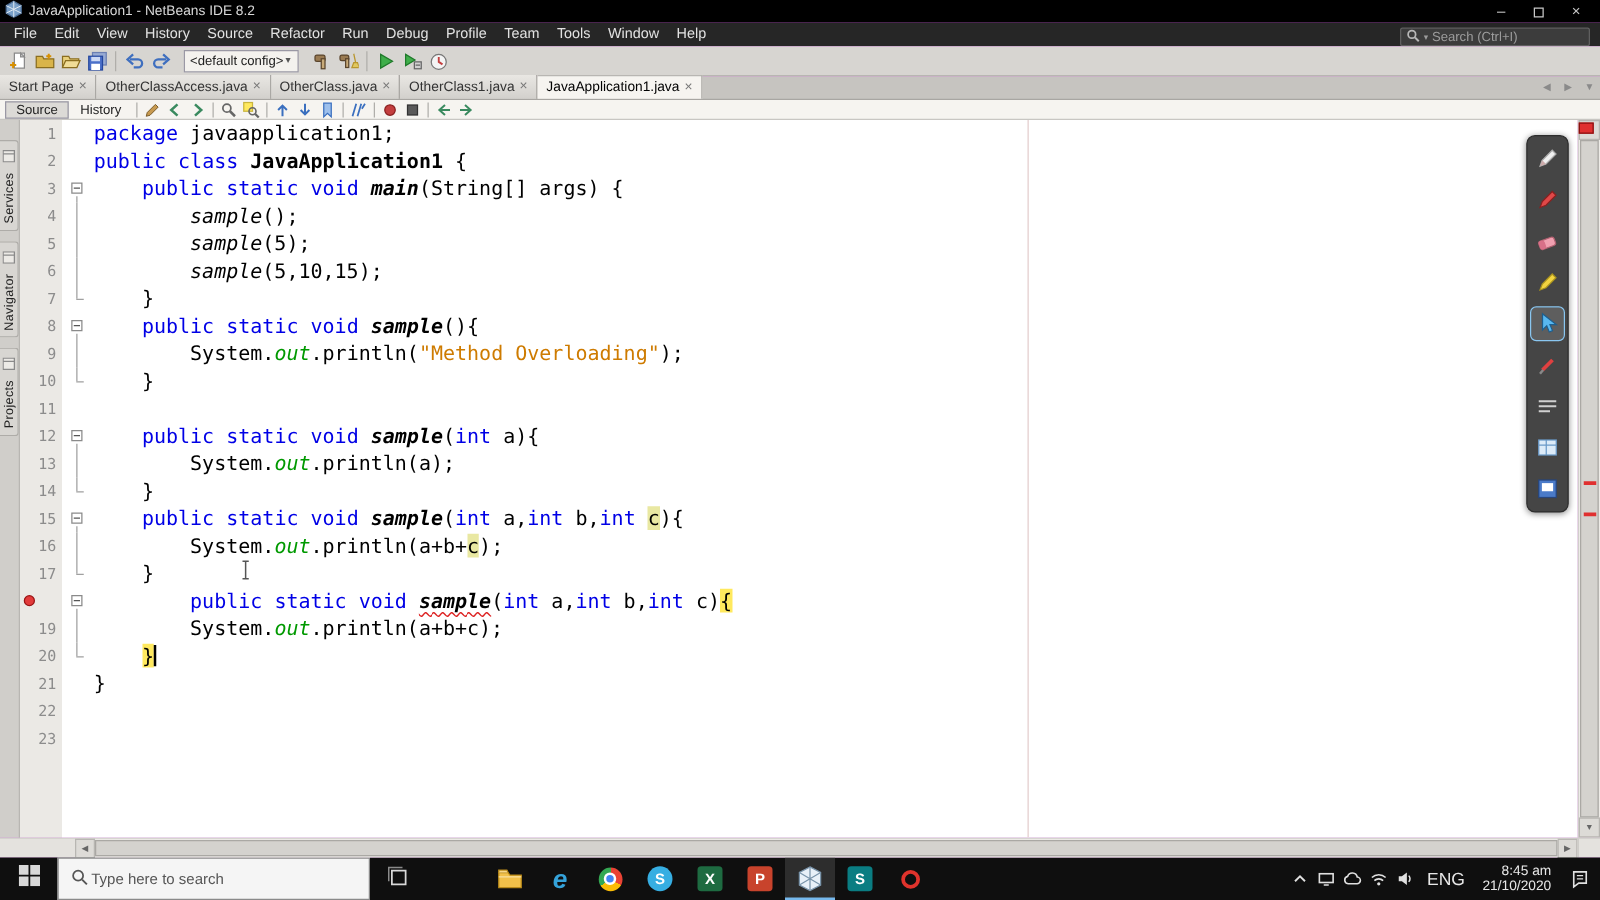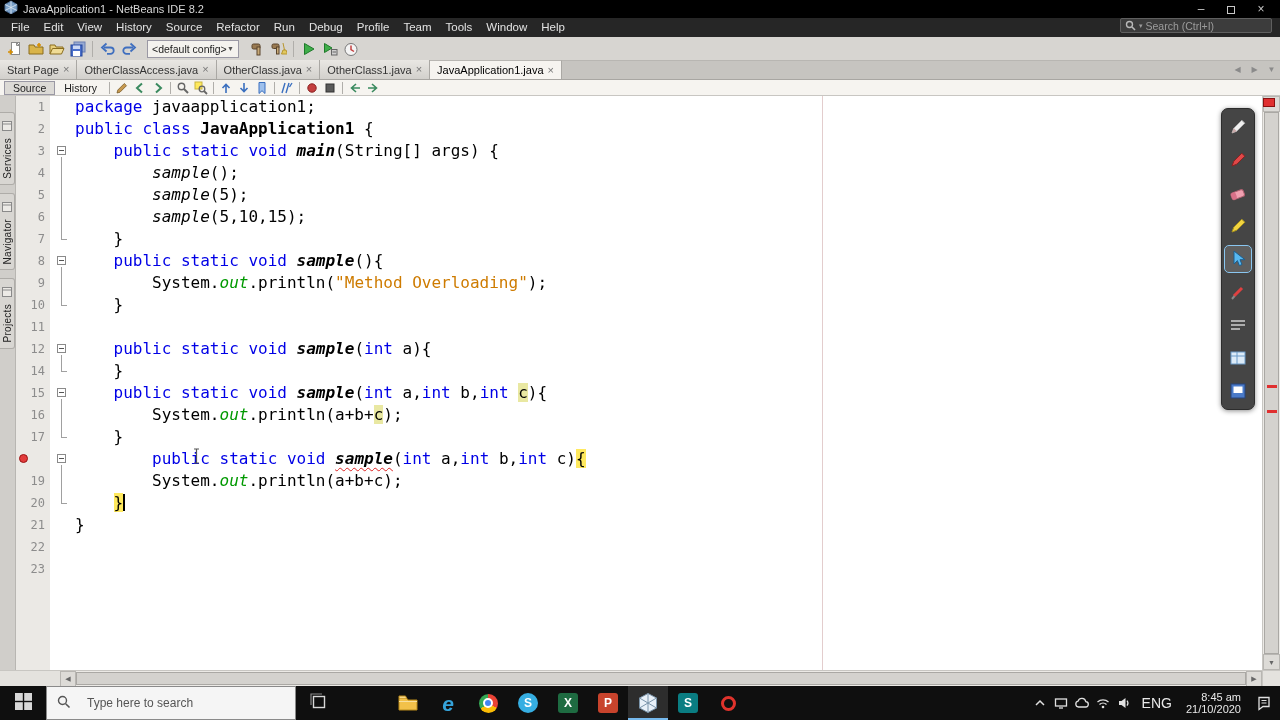--- a/index.html
+++ b/index.html
@@ -8,21 +8,21 @@
   .window{width:1280px;height:720px;position:relative;display:flex;flex-direction:column;background:#d946ef;overflow:hidden}
 
   
   .titlebar{height:18px;background:#000;display:flex;align-items:center;padding:0 4px;flex:none}
   .tb-title{color:#d8d8d8;font-size:11px;margin-left:5px}
   .tb-controls{margin-left:auto;display:flex}
   .tb-btn{width:30px;text-align:center;color:#c8c8c8;font-size:12px;line-height:18px}
   .restore-box{display:inline-block;width:8px;height:8px;border:1px solid #c8c8c8;vertical-align:middle}
 
   
-  .menubar{height:19px;background:#262626;display:flex;align-items:flex-start;padding:0 4px;flex:none}
+  .menubar{height:19px;background:#262626;display:flex;align-items:flex-end;padding:0 4px;flex:none}
   .menu-items{display:flex}
   .menu-item{color:#e2e2e2;font-size:11.5px;padding:0 7px;line-height:19px}
   .quick-search{margin-left:auto;width:152px;height:15px;background:#3c3c3c;border:1px solid #5f5f5f;
     border-radius:2px;display:flex;align-items:center;gap:3px;padding:0 4px;margin-right:4px}
   .qs-text{color:#9c9c9c;font-size:10.5px;white-space:nowrap}
   .qs-arrow{color:#9c9c9c;font-size:7px}
 
   
   .toolbar{height:24px;background:#d7d5d1;border-bottom:1px solid #b8b6b2;display:flex;align-items:center;padding:0 4px;flex:none}
   .tb-group{display:flex;align-items:center}
@@ -107,21 +107,21 @@
   .hs-corner{width:18px;flex:none;background:#e4e2de;border-left:1px solid #c8c6c2}
 
   
   .statusbar{height:18px;flex:none;background:#e8e6e2;border-top:1px solid #c0beba;display:flex;align-items:center;padding:0 6px;gap:5px}
   .status-label{font-size:11px;color:#222}
   .caret-pos{margin-left:auto;margin-right:26px;font-size:11px;color:#333}
 
   
   .taskbar{height:34px;flex:none;background:#0f0f0f;display:flex;align-items:stretch;color:#e8e8e8}
   .start{width:46px;display:flex;align-items:center;justify-content:center}
-  .tsearch{width:250px;background:#f5f5f5;border:1px solid #8a8a8a;color:#555;display:flex;align-items:center;gap:16px;
+  .tsearch{width:250px;background:#f5f5f5;border:1px solid #8a8a8a;color:#555;display:flex;align-items:center;gap:2px;
     padding:0 10px;font-size:12px;white-space:nowrap}
   .taskview{width:44px;display:flex;align-items:center;justify-content:center}
   .tb-apps{display:flex;margin-left:48px}
   .tapp{width:40px;display:flex;align-items:center;justify-content:center}
   .tapp.active{background:#2d2d2d;box-shadow:inset 0 -2px 0 var(--active-underline,#76b9ed)}
   .capp{width:20px;height:20px;border-radius:50%;color:#fff;display:flex;align-items:center;justify-content:center;font-size:12px;font-weight:bold}
   .sapp{width:20px;height:20px;border-radius:3px;color:#fff;display:flex;align-items:center;justify-content:center;font-size:12px;font-weight:bold}
   .letter{color:#35a3da;font-style:italic;font-weight:bold;font-size:21px;line-height:21px}
   .chrome{width:19px;height:19px;border-radius:50%;background:conic-gradient(#ea4335 0 33%,#fbbc05 0 66%,#34a853 0 100%);position:relative}
   .chrome::after{content:"";position:absolute;left:4.5px;top:4.5px;width:6px;height:6px;border-radius:50%;background:#4285f4;border:2px solid #fff}
@@ -474,20 +474,27 @@
           </div>
           <div class="crow">
             <span class="num">12</span>
             <span class="fold">
               <span class="fb"></span>
               <span class="ftail"></span>
             </span>
             <span class="ct"><span class="tk-p">    </span><span class="tk-k">public</span><span class="tk-p"> </span><span class="tk-k">static</span><span class="tk-p"> </span><span class="tk-k">void</span><span class="tk-p"> </span><span class="tk-m">sample</span><span class="tk-p">(</span><span class="tk-k">int</span><span class="tk-p"> a){</span></span>
           </div>
           <div class="crow">
+            <span class="num">13</span>
+            <span class="fold">
+              <span class="fline"></span>
+            </span>
+            <span class="ct"><span class="tk-p">        System.</span><span class="tk-f">out</span><span class="tk-p">.println(a);</span></span>
+          </div>
+          <div class="crow">
             <span class="num">14</span>
             <span class="fold">
               <span class="fline half"></span>
               <span class="fstub"></span>
             </span>
             <span class="ct"><span class="tk-p">    }</span></span>
           </div>
           <div class="crow">
             <span class="num">15</span>
             <span class="fold">

